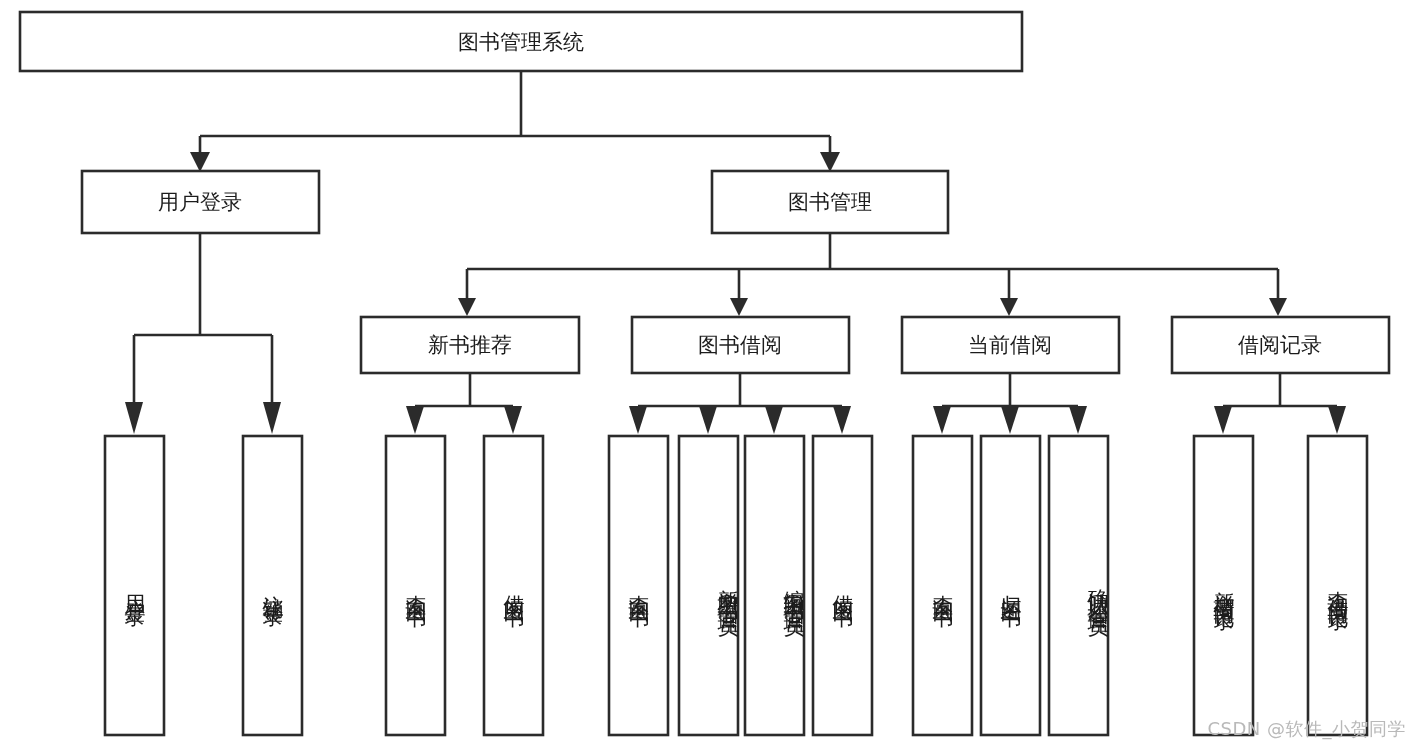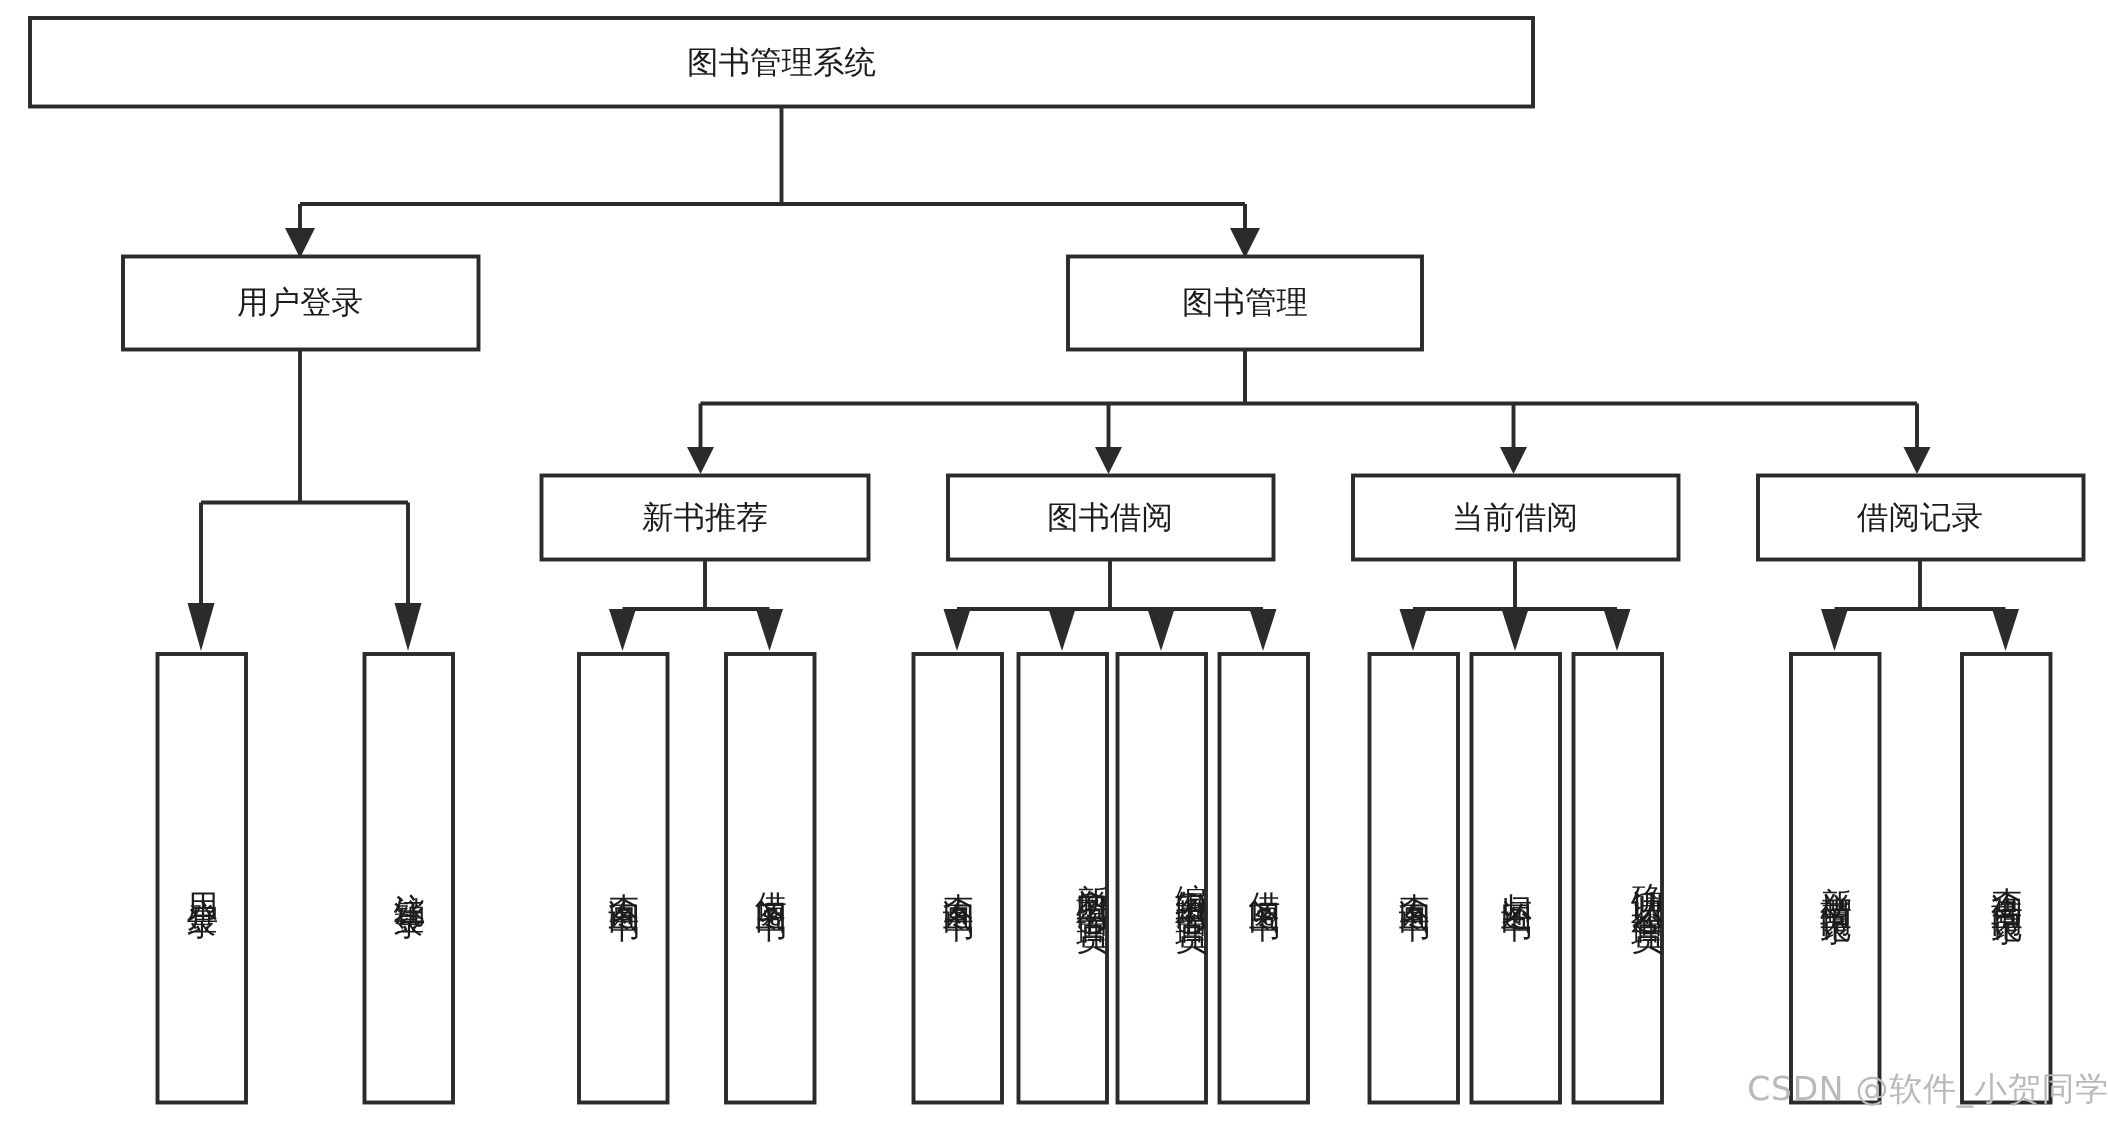--- a/index.html
+++ b/index.html
@@ -67,21 +67,21 @@
     align-items: center;
     justify-content: center;
     pointer-events: none;
     overflow: hidden;
   }
   .watermark {
     position: absolute;
     right: 8px;
     bottom: 6px;
     font-family: "DejaVu Sans", "Liberation Sans", sans-serif;
-    font-size: 22px;
+    font-size: 18px;
     color: #b9b9b9;
     letter-spacing: 0.5px;
     white-space: nowrap;
   }
 </style>
 </head>
 <body>
 
 <div id="diagram-root">
 

